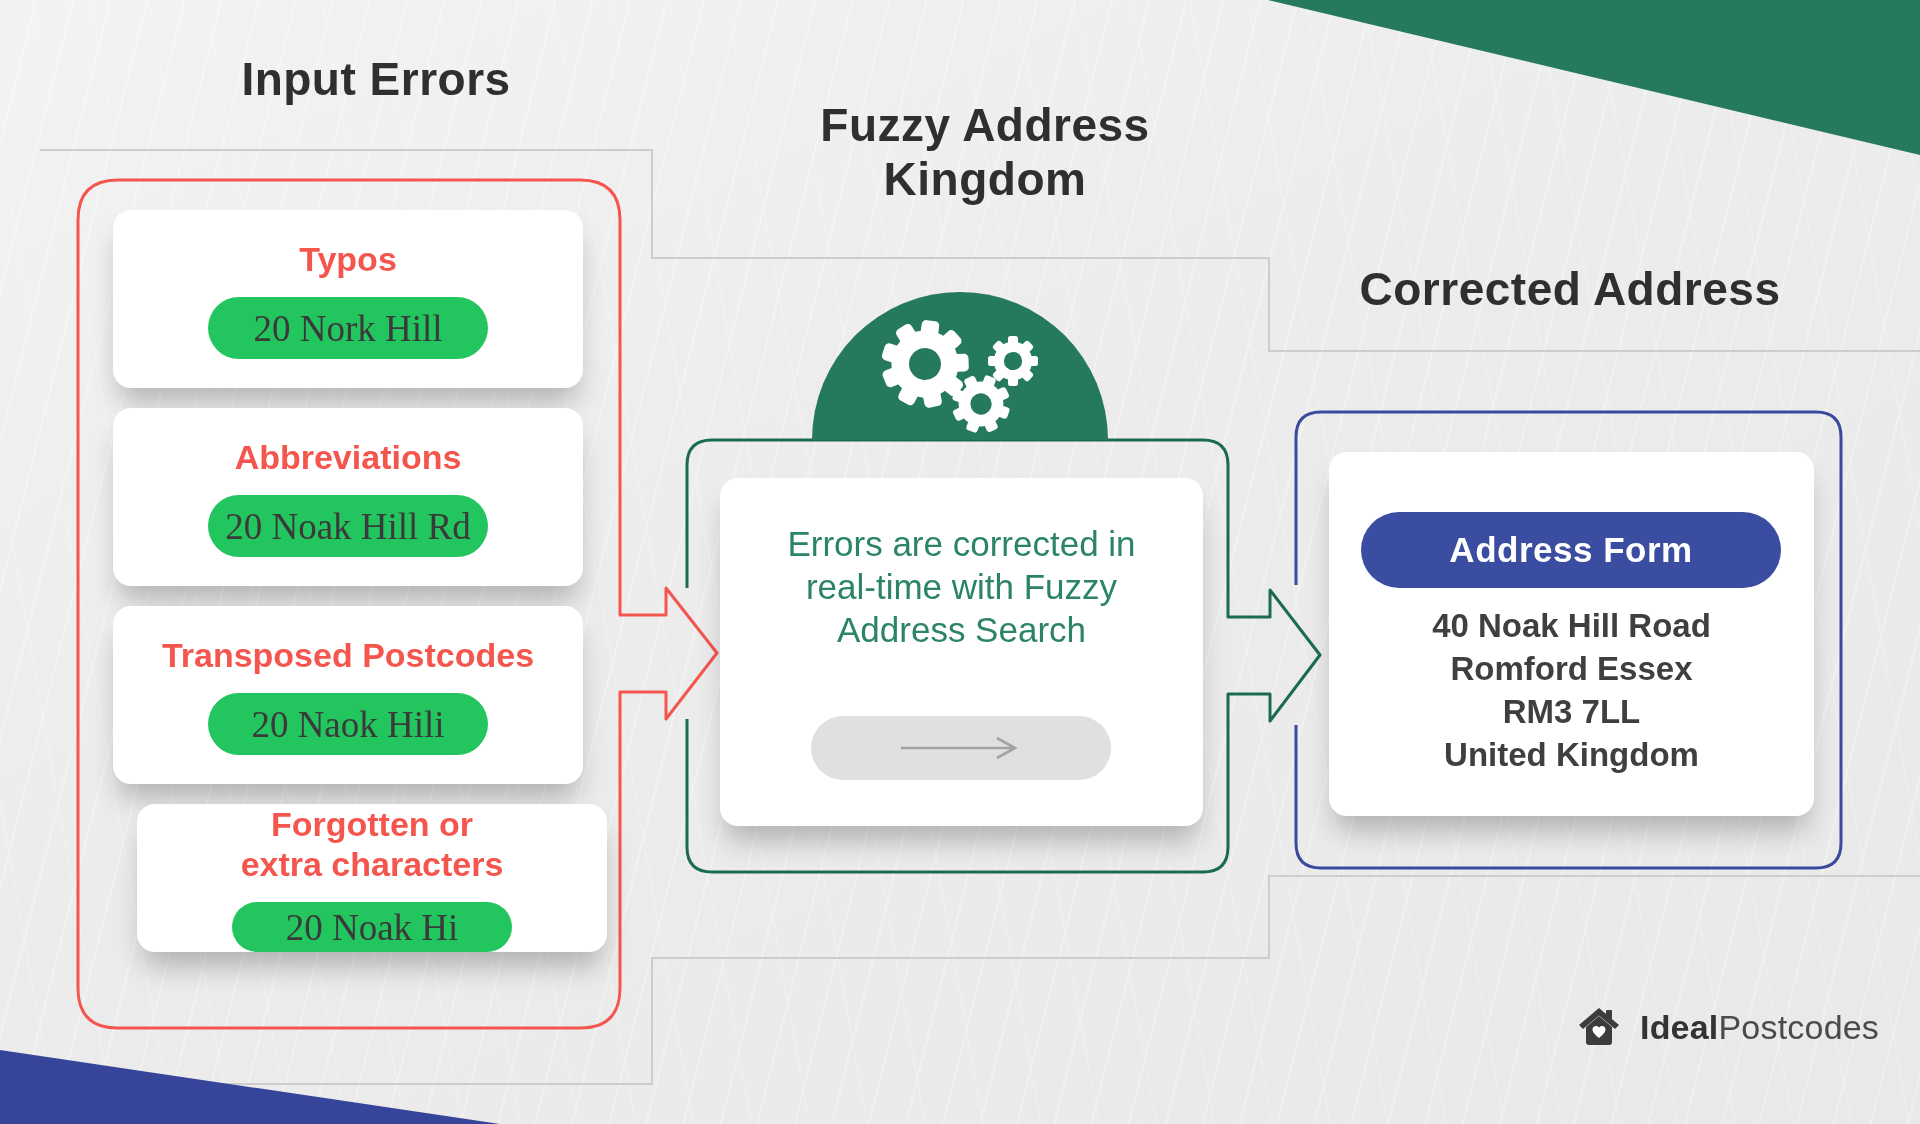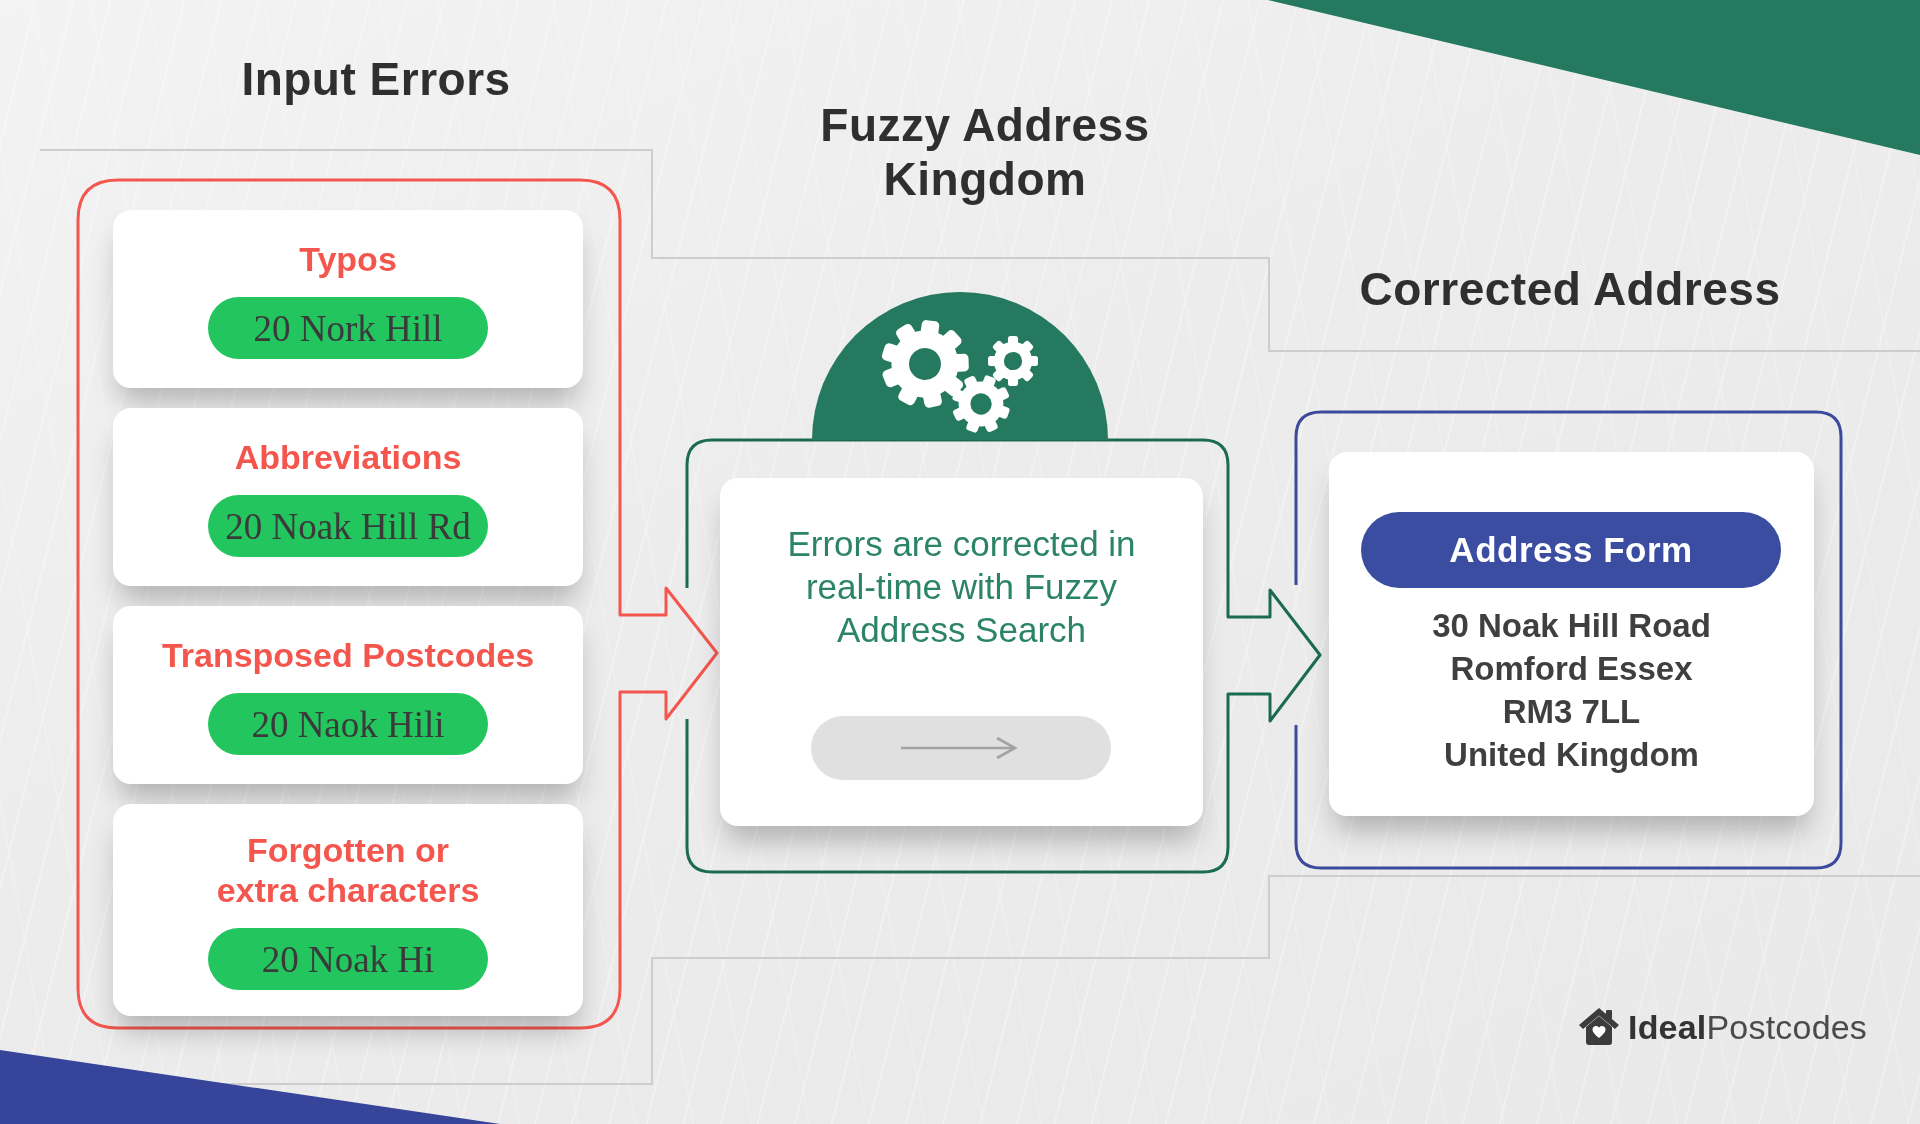--- a/index.html
+++ b/index.html
@@ -45,21 +45,21 @@
   .form-pill{
     position:absolute;left:32px;top:60px;width:420px;height:76px;border-radius:38px;background:#3b4da0;
     display:flex;align-items:center;justify-content:center;color:#ffffff;font-weight:bold;font-size:35px;
     letter-spacing:.5px;
   }
   .address{
     position:absolute;left:0;right:0;top:152px;text-align:center;color:#3f3f3f;
     font-weight:bold;font-size:33px;line-height:43px;
   }
   .address span{display:block;}
-  .logo{position:absolute;left:1578px;top:1006px;z-index:2;display:flex;align-items:center;gap:8px;}
+  .logo{position:absolute;left:1578px;top:1006px;z-index:2;display:flex;align-items:center;gap:20px;}
   .logo-text{font-size:34px;color:#3c3c3c;letter-spacing:.2px;}
   .logo-text b{font-weight:bold;color:#333333;}
   .logo-text span{font-weight:normal;color:#4a4a4a;}
 </style>
 </head>
 <body>
 
 <div class="streaks"></div>
 
 <svg class="overlay" width="1920" height="1124" viewBox="0 0 1920 1124">
@@ -134,42 +134,42 @@
   <div class="pill err-pill" style="white-space: pre-line;">20 Nork Hill</div>
 </div>
 <div class="card err-card" style="top:408px;height:178px;">
   <div class="err-title" style="white-space: pre-line;">Abbreviations</div>
   <div class="pill err-pill" style="white-space: pre-line;">20 Noak Hill Rd</div>
 </div>
 <div class="card err-card" style="top:606px;height:178px;">
   <div class="err-title" style="white-space: pre-line;">Transposed Postcodes</div>
   <div class="pill err-pill" style="white-space: pre-line;">20 Naok Hili</div>
 </div>
-<div class="card err-card" style="top:804px;height:212px;">
+<div class="card err-card" style="top:804px;height:148px;margin-left:24px;">
   <div class="err-title" style="white-space: pre-line;">Forgotten or
 extra characters</div>
   <div class="pill err-pill" style="white-space: pre-line;">20 Noak Hi</div>
 </div>
 
 <div class="card center-card">
   <div class="center-text" style="white-space: pre-line;">Errors are corrected in
 real-time with Fuzzy
 Address Search</div>
   <div class="center-pill">
     <svg width="240" height="28" viewBox="0 0 240 28">
       <line x1="60" y1="14" x2="172" y2="14" stroke="#a3a3a3" stroke-width="2.6"></line>
       <polyline points="156,4 174,14 156,24" fill="none" stroke="#a3a3a3" stroke-width="2.6"></polyline>
     </svg>
   </div>
 </div>
 
 <div class="card right-card">
   <div class="form-pill" style="white-space: pre-line;">Address Form</div>
   <div class="address">
-    <span style="white-space: pre-line;">30 Noak Hill Road</span>
+    <span style="white-space: pre-line;">40 Noak Hill Road</span>
     <span style="white-space: pre-line;">Romford Essex</span>
     <span style="white-space: pre-line;">RM3 7LL</span>
     <span style="white-space: pre-line;">United Kingdom</span>
   </div>
 </div>
 
 <div class="logo">
   <svg width="42" height="42" viewBox="0 0 42 42">
     <rect x="28" y="4" width="6" height="9" rx="1" fill="#3c3c3c"></rect>
     <polygon points="21,2 41,19 37,23 21,9.5 5,23 1,19" fill="#3c3c3c"></polygon>

